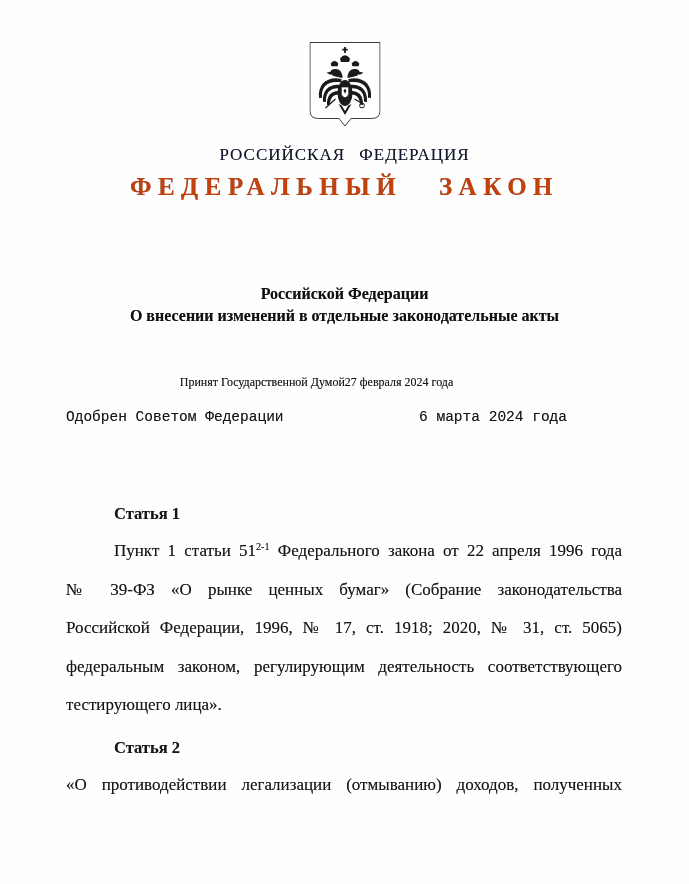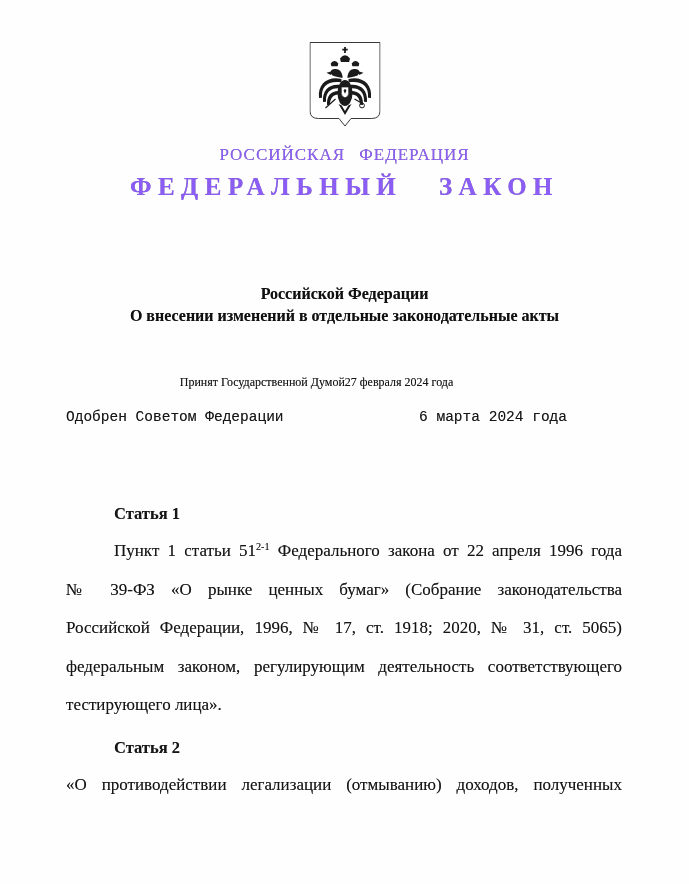--- a/index.html
+++ b/index.html
@@ -26,31 +26,31 @@
   #coat svg { display:block; width:71px; height:85px; }
 
   
   #country {
     position: absolute;
     top: 145px; left: 0; right: 0;
     text-align: center;
     font-size: 17px;
     letter-spacing: 1px;
     word-spacing: 9px;
-    color: #8b5cf6;
+    color: #0f172a;
   }
   #doctype {
     position: absolute;
     top: 173px; left: 0; right: 0;
     text-align: center;
     font-size: 25px;
     font-weight: bold;
     letter-spacing: 6.5px;
     word-spacing: 24px;
-    color: #8b5cf6;
+    color: #c2410c;
   }
 
   
   #doc-title {
     position: absolute;
     top: 283px; left: 40px; right: 40px;
     text-align: center;
     font-weight: bold;
     font-size: 16px;
     line-height: 22px;

